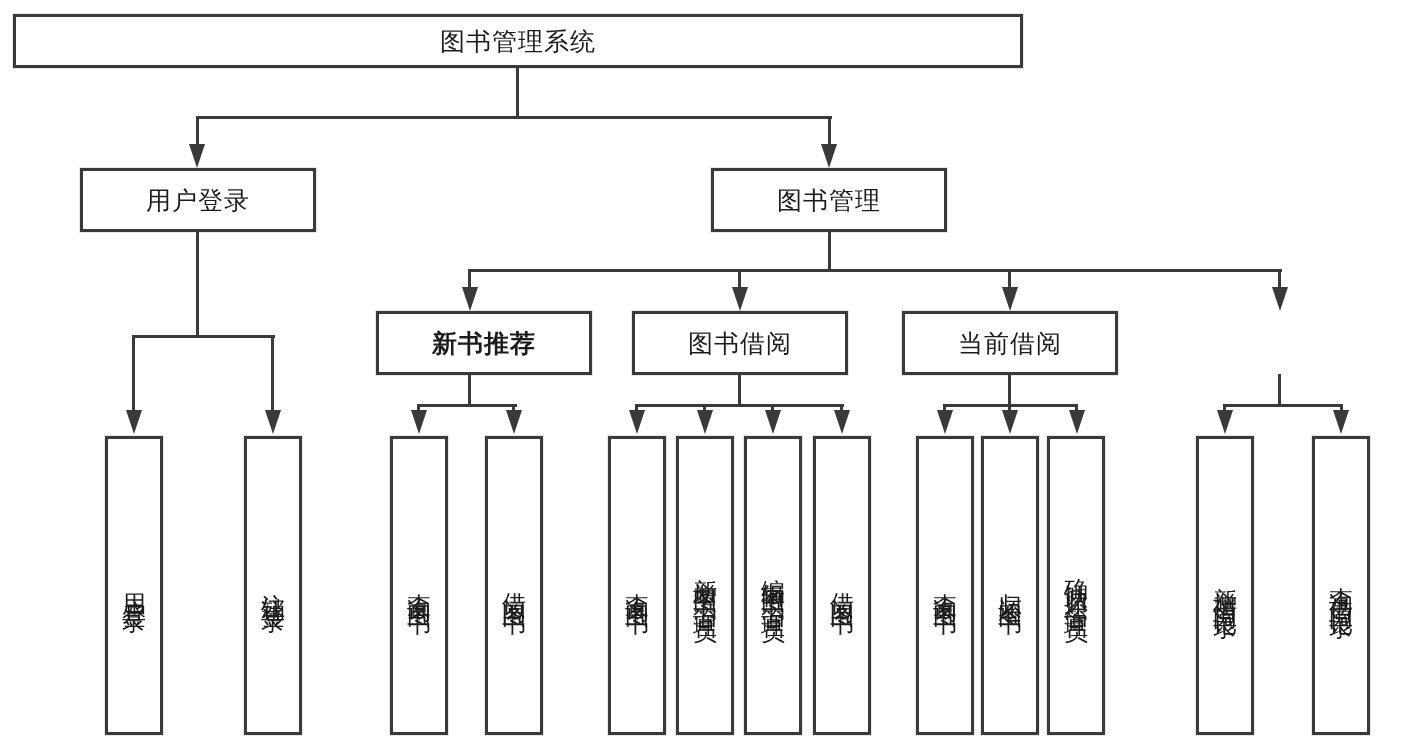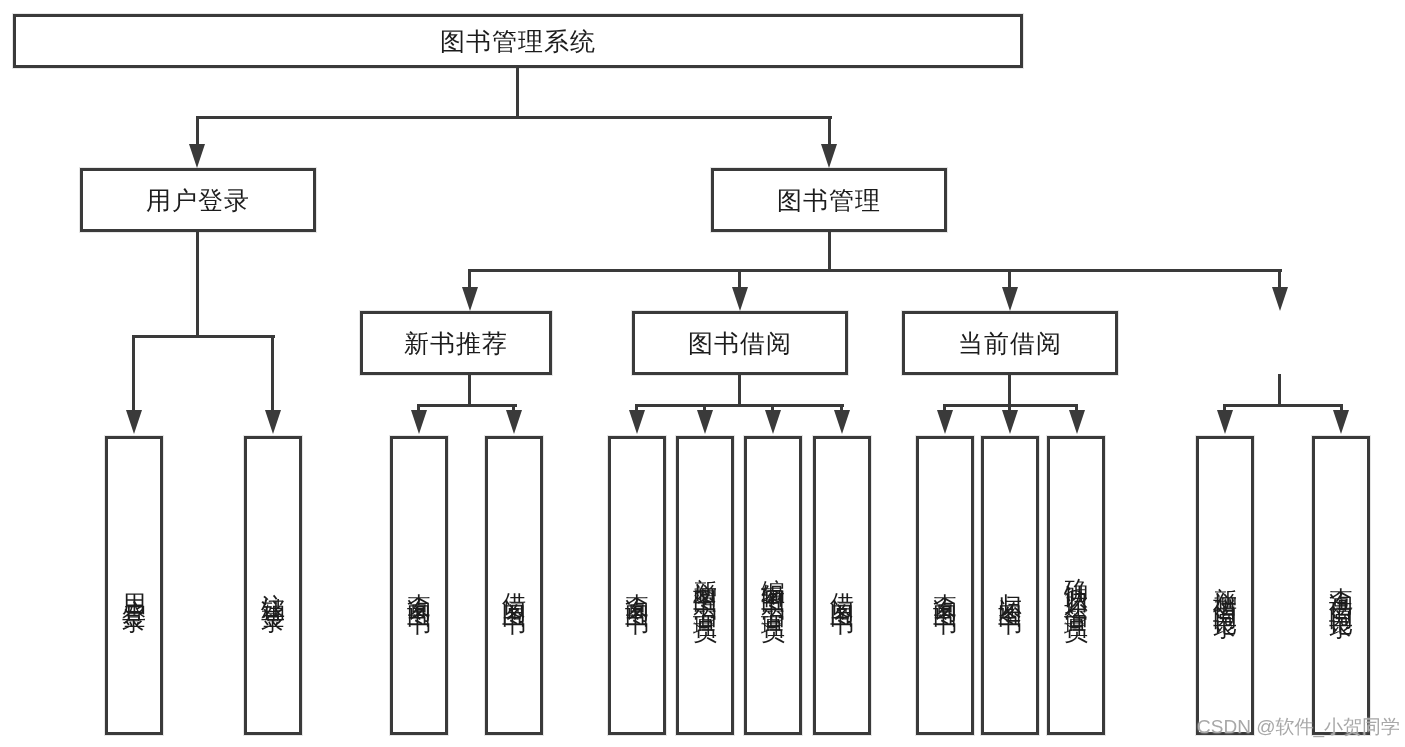--- a/index.html
+++ b/index.html
@@ -98,21 +98,21 @@
   <div class="line" style="left:469px; top:269px; width:813px; height:3px;"></div>
   <div class="line" style="left:468px; top:269px; width:3px; height:20px;"></div>
   <div class="line" style="left:738px; top:269px; width:3px; height:20px;"></div>
   <div class="line" style="left:1008px; top:269px; width:3px; height:20px;"></div>
   <div class="line" style="left:1278px; top:269px; width:3px; height:20px;"></div>
   <div class="arrow" style="left:462px; top:287px;"></div>
   <div class="arrow" style="left:732px; top:287px;"></div>
   <div class="arrow" style="left:1002px; top:287px;"></div>
   <div class="arrow" style="left:1272px; top:287px;"></div>
 
-  <div class="box" style="left:360px; top:311px; width:192px; height:64px;">
+  <div class="box" style="left:376px; top:311px; width:216px; height:64px;font-weight:bold;">
     <span>新书推荐</span>
   </div>
   <div class="box" style="left:632px; top:311px; width:216px; height:64px;">
     <span>图书借阅</span>
   </div>
   <div class="box" style="left:902px; top:311px; width:216px; height:64px;">
     <span>当前借阅</span>
   </div>
 
   <div class="line" style="left:468px; top:374px; width:3px; height:33px;"></div>
@@ -186,15 +186,14 @@
     <span>确认归还（管理员）</span>
   </div>
 
   <div class="box vbox" style="left:1196px; top:436px; width:58px; height:299px;">
     <span>新增借阅记录</span>
   </div>
   <div class="box vbox" style="left:1312px; top:436px; width:58px; height:299px;">
     <span>查询借阅记录</span>
   </div>
 
-  <div class="watermark">CSDN @软件_小贺同学</div>
 
 </div>
 
 </body></html>

